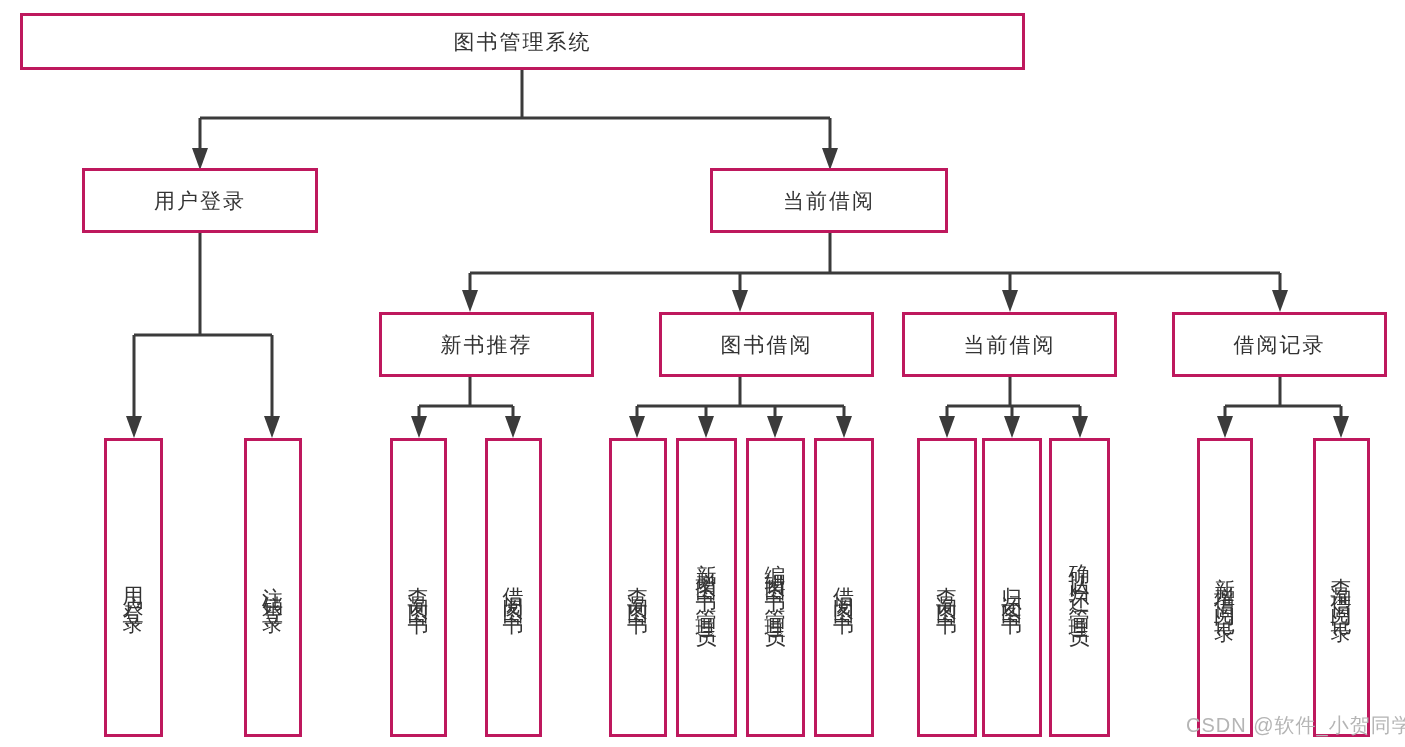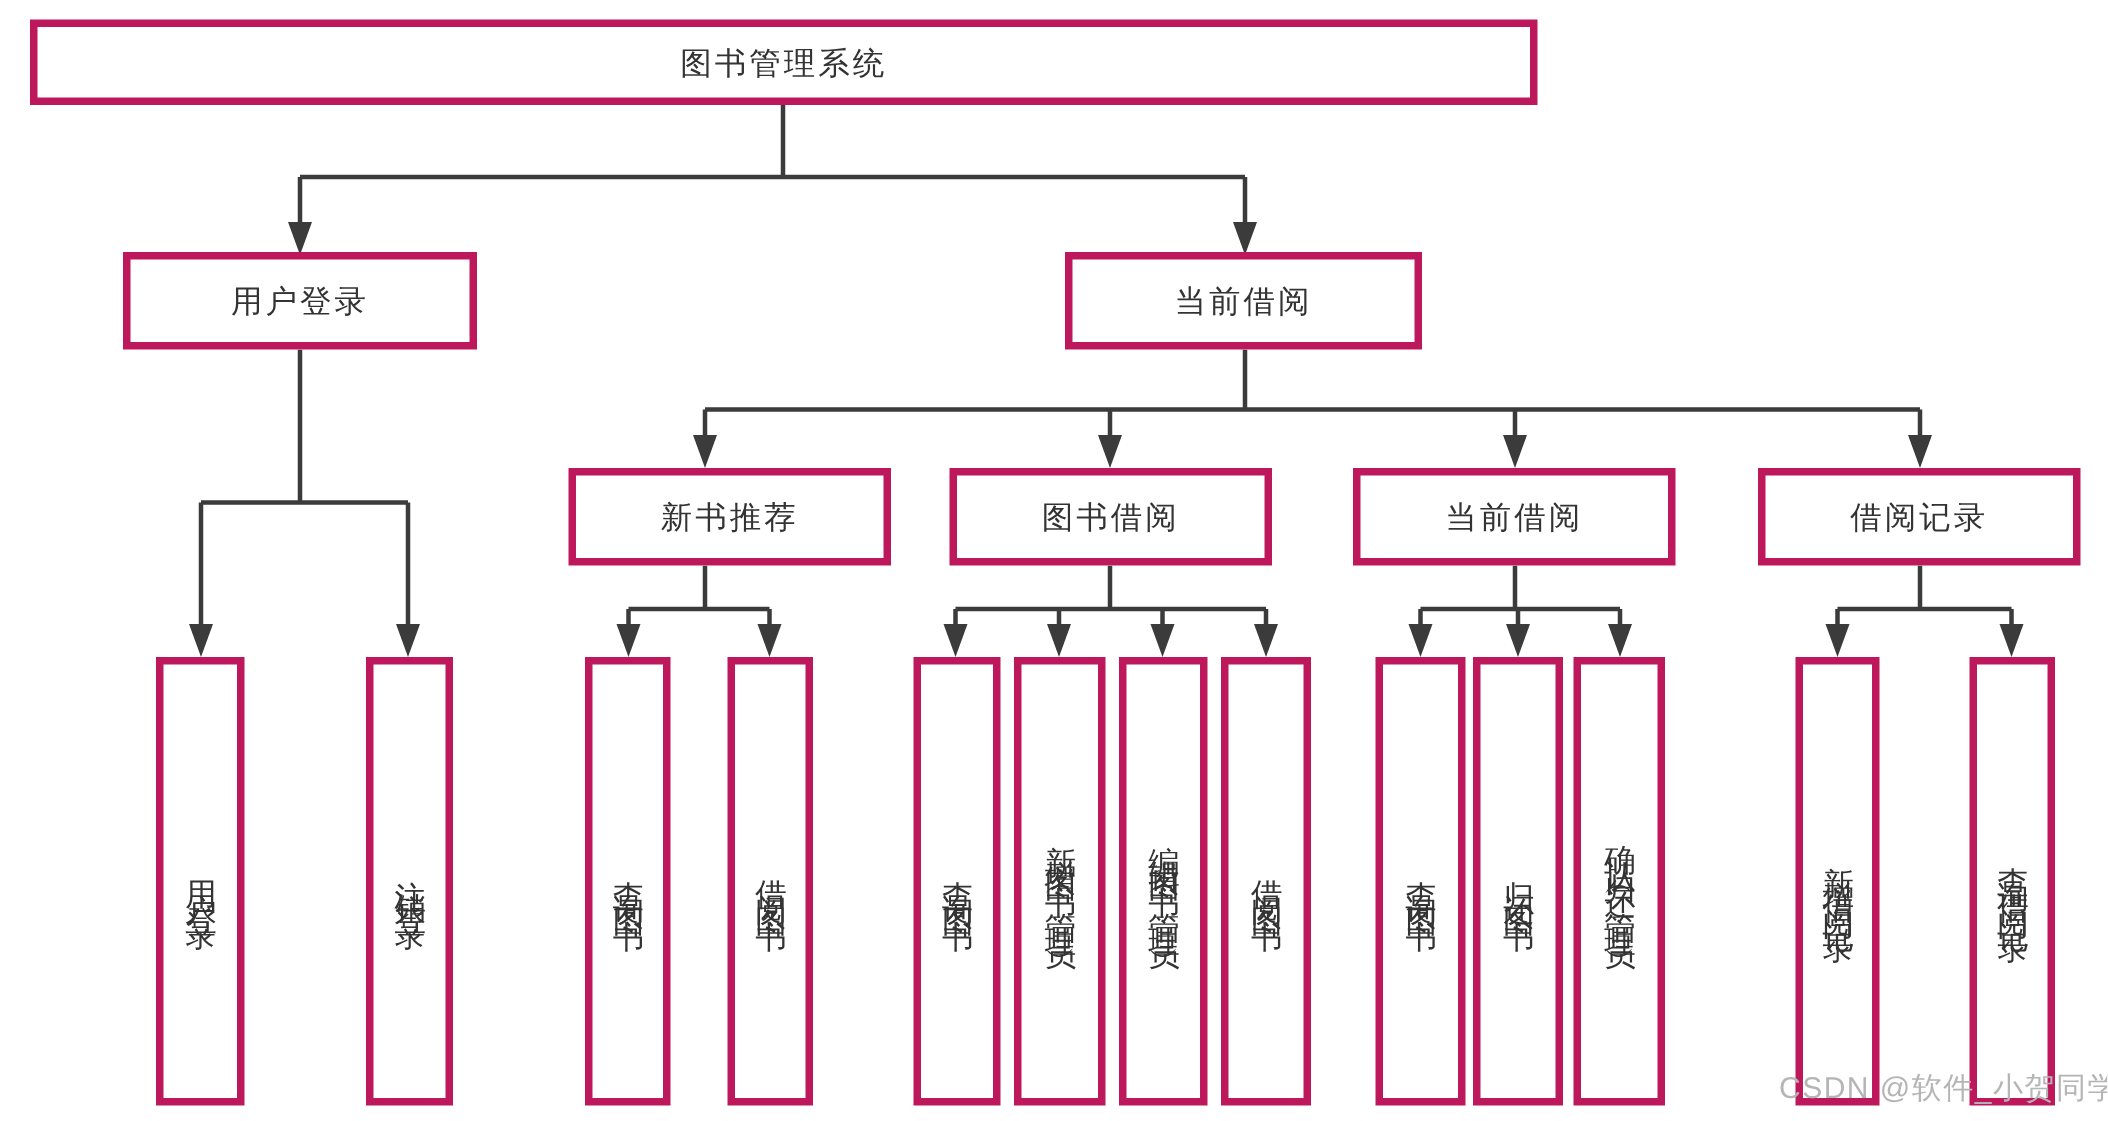--- a/index.html
+++ b/index.html
@@ -18,21 +18,21 @@
   }
   .connector-layer {
     position: absolute;
     left: 0;
     top: 0;
     pointer-events: none;
   }
   .node {
     position: absolute;
     box-sizing: border-box;
-    border: 5px solid #be185d;
+    border: 3px solid #be185d;
     background: #ffffff;
     display: flex;
     align-items: center;
     justify-content: center;
     z-index: 2;
   }
   .node .h-label {
     font-size: 21px;
     letter-spacing: 2px;
     white-space: nowrap;
@@ -100,21 +100,21 @@
   <div class="node" style="left:82px; top:168px; width:236px; height:65px;">
     <span class="h-label">用户登录</span>
   </div>
   <div class="node" style="left:710px; top:168px; width:238px; height:65px;">
     <span class="h-label">当前借阅</span>
   </div>
 
   <div class="node" style="left:363px; top:312px; width:215px; height:65px;margin-left:16px;">
     <span class="h-label">新书推荐</span>
   </div>
-  <div class="node" style="left:633px; top:312px; width:215px; height:65px;">
+  <div class="node" style="left:659px; top:312px; width:215px; height:65px;">
     <span class="h-label">图书借阅</span>
   </div>
   <div class="node" style="left:902px; top:312px; width:215px; height:65px;">
     <span class="h-label">当前借阅</span>
   </div>
   <div class="node" style="left:1172px; top:312px; width:215px; height:65px;">
     <span class="h-label">借阅记录</span>
   </div>
 
   <div class="node" style="left:104px; top:438px; width:59px; height:299px;">

